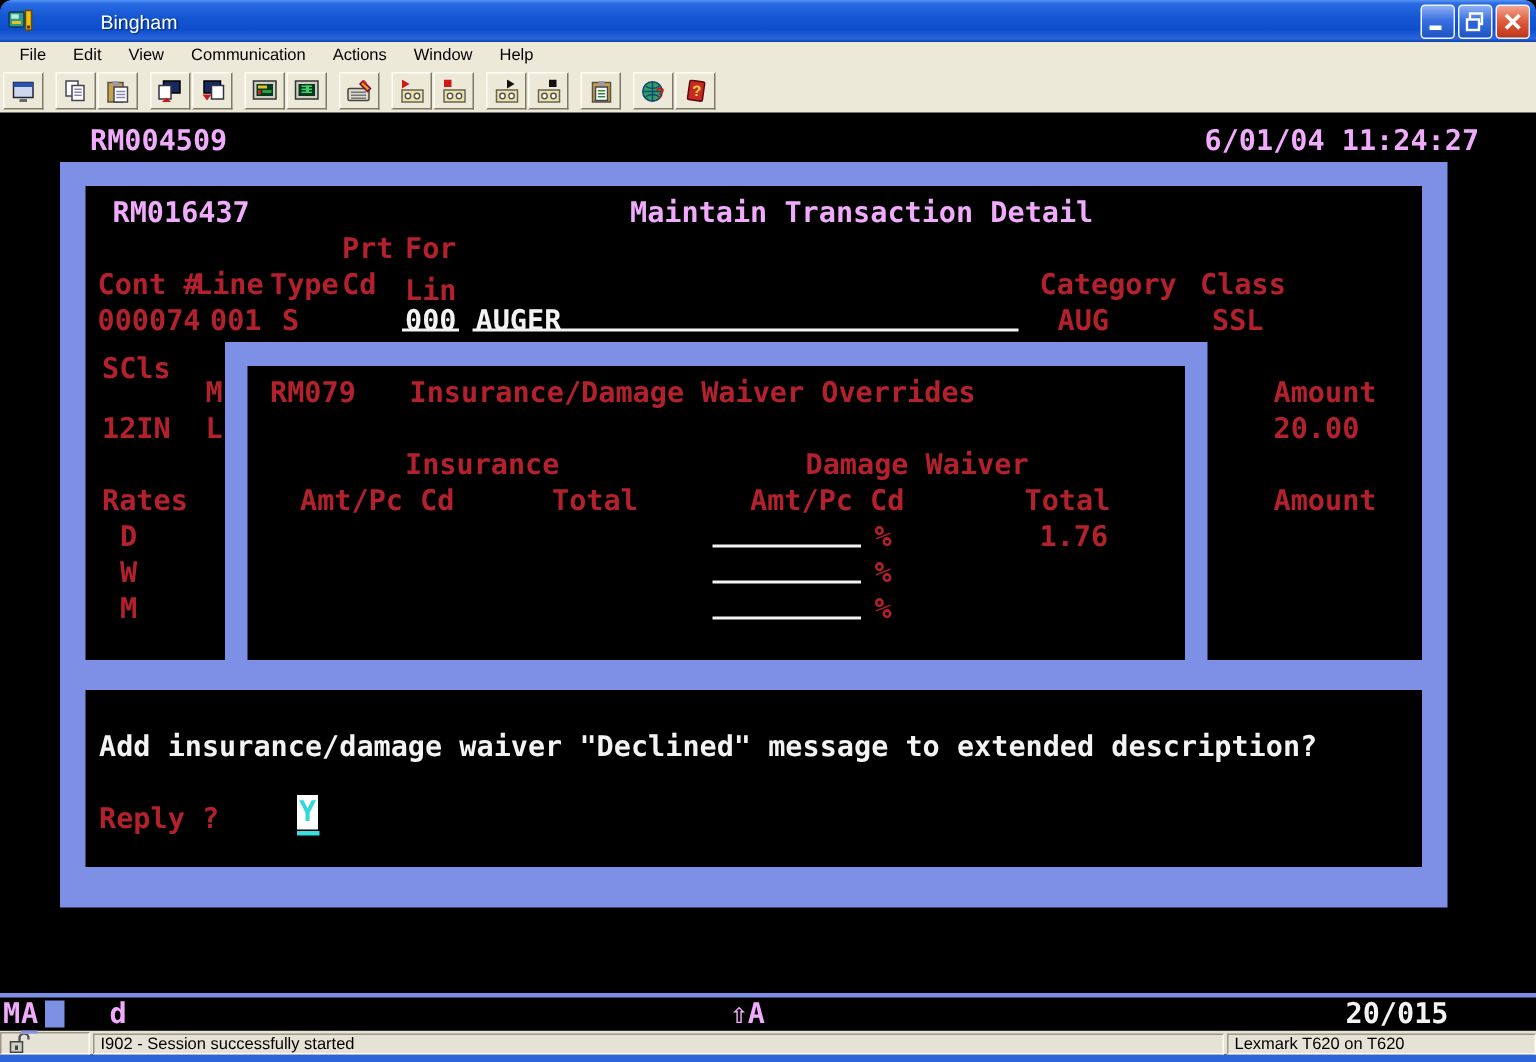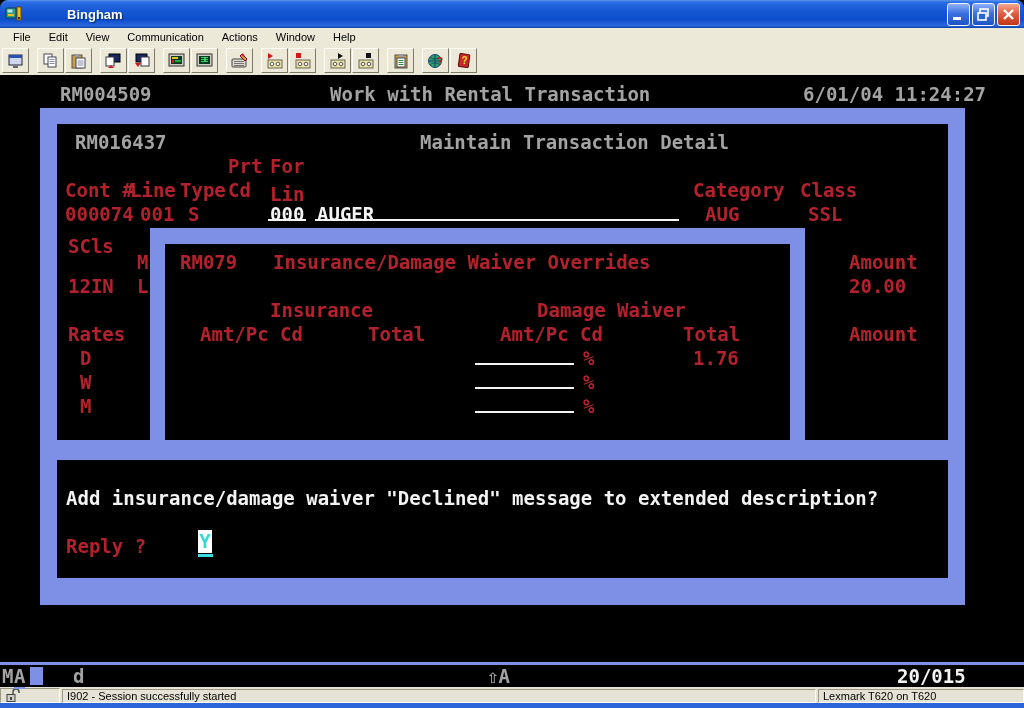--- a/index.html
+++ b/index.html
@@ -1,38 +1,38 @@
 <!DOCTYPE html>
 <html><head>
 <meta charset="utf-8">
 <style>
   html,body{margin:0;padding:0;background:#000;}
   .win{position:relative;width:1024px;height:708px;overflow:hidden;font-family:"Liberation Sans","DejaVu Sans",sans-serif;}
   
   .titlebar{height:28px;background:linear-gradient(180deg,#5a96f2 0%,#2a6ce4 8%,#1556d2 40%,#0d4ecc 70%,#2a66dc 92%,#0a3fa8 100%);
     border-radius:8px 8px 0 0;display:flex;align-items:center;padding:0 4px 0 5px;box-sizing:border-box;}
   .appicon{width:18px;height:18px;margin-right:4px;flex:0 0 auto;}
-  .title{color:#fff;font-weight:bold;font-size:13px;text-shadow:1px 1px 1px #062a70;flex:1;padding-left:40px;}
+  .title{color:#fff;font-weight:normal;font-size:13px;text-shadow:1px 1px 1px #062a70;flex:1;padding-left:40px;}
   .wb{width:21px;height:21px;border-radius:3px;border:1px solid #eef3ff;margin-left:2px;
     background:linear-gradient(180deg,#8fb0f4,#3a70e0 45%,#1e53c4);display:flex;align-items:center;justify-content:center;}
   .wb.cls{background:linear-gradient(180deg,#f2a690,#e06040 45%,#c03418);}
   
   .menubar{height:18px;background:#ece9d8;display:flex;align-items:center;font-size:11px;color:#000;padding-left:4px;}
   .menuitem{padding:1px 9px;}
   .toolbar{height:30px;background:#ece9d8;display:flex;align-items:center;padding-left:2px;border-bottom:1px solid #000;box-sizing:border-box;}
   .tbtn{width:27px;height:25px;background:#ece9d8;border:1px solid;border-color:#fdfdf6 #7d7a6a #7d7a6a #fdfdf6;
     display:flex;align-items:center;justify-content:center;margin-right:1px;box-sizing:border-box;}
   .tsep{width:7px;height:25px;}
   
   .term{position:relative;height:586px;background:#000;overflow:hidden;}
   .panel{position:absolute;}
   .pblue{background:#7d90e6;}
   .pblack{background:#000;}
   .t{position:absolute;font:bold 19px/24px "DejaVu Sans Mono","Liberation Mono",monospace;white-space:pre;letter-spacing:0;}
-  .red{color:#b3222c}.blu{color:#a3a3a3}.wht{color:#f3f3f3}
+  .red{color:#b3222c}.blu{color:#f0abfc}.wht{color:#f3f3f3}
   .uln{position:absolute;height:2px;background:#f3f3f3;}
   .cursorblk{position:absolute;width:14px;height:23px;background:#ffffff;text-align:center;}
   .cursorblk span{font:bold 19px/23px "DejaVu Sans Mono","Liberation Mono",monospace;color:#35d8d8;}
   .cynuln{position:absolute;height:3px;background:#3adede;}
   
   .oia{position:relative;height:22px;background:#000;border-top:3px solid #7d90e6;}
   .oia .t{font:bold 19px/22px "DejaVu Sans Mono","DejaVu Sans","Liberation Mono",monospace;}
   .oia-under{border-bottom:2px solid #8095e8;}
   .oia-block{position:absolute;left:30px;top:2px;width:13px;height:18px;background:#7d90e6;}
   
@@ -206,21 +206,20 @@
       <svg width="18" height="16" viewBox="0 0 18 16">
         <rect x="4" y="1" width="10" height="13" rx="1" fill="#c82828" stroke="#5a0a0a" transform="rotate(8 9 8)"></rect>
           <text x="6.5" y="11" font-size="10" font-weight="bold" fill="#f6d838">?</text>
       </svg>
     </span>
   </div>
 
   <div class="term">
 
     <span class="t blu" style="left:60px;top:6px">RM004509</span>
-    <span class="t blu" style="left:330px;top:6px">Work with Rental Transaction</span>
     <span class="t blu" style="left:803px;top:6px">6/01/04 11:24:27</span>
 
     <div class="panel pblue" style="left:40px;top:32px;width:925px;height:497px"></div>
     <div class="panel pblack" style="left:57px;top:48px;width:891px;height:316px"></div>
     <div class="panel pblue" style="left:150px;top:152px;width:655px;height:212px"></div>
     <div class="panel pblack" style="left:165px;top:168px;width:625px;height:196px"></div>
     <div class="panel pblack" style="left:57px;top:384px;width:891px;height:118px"></div>
 
     <span class="t blu" style="left:75px;top:54px">RM016437</span>
     <span class="t blu" style="left:420px;top:54px">Maintain Transaction Detail</span>

